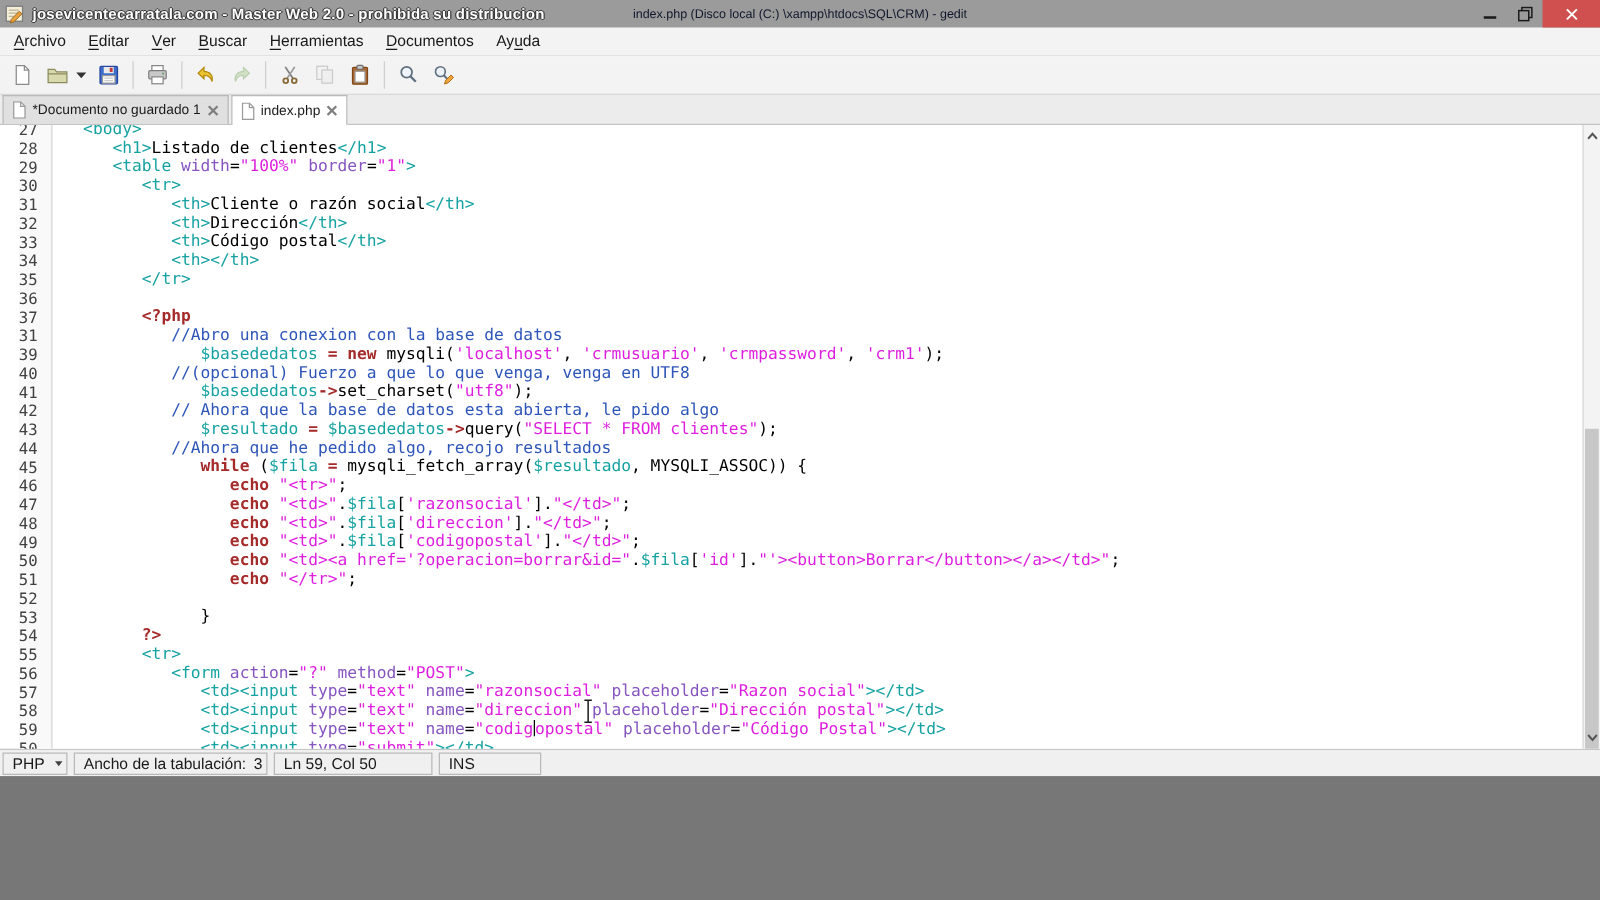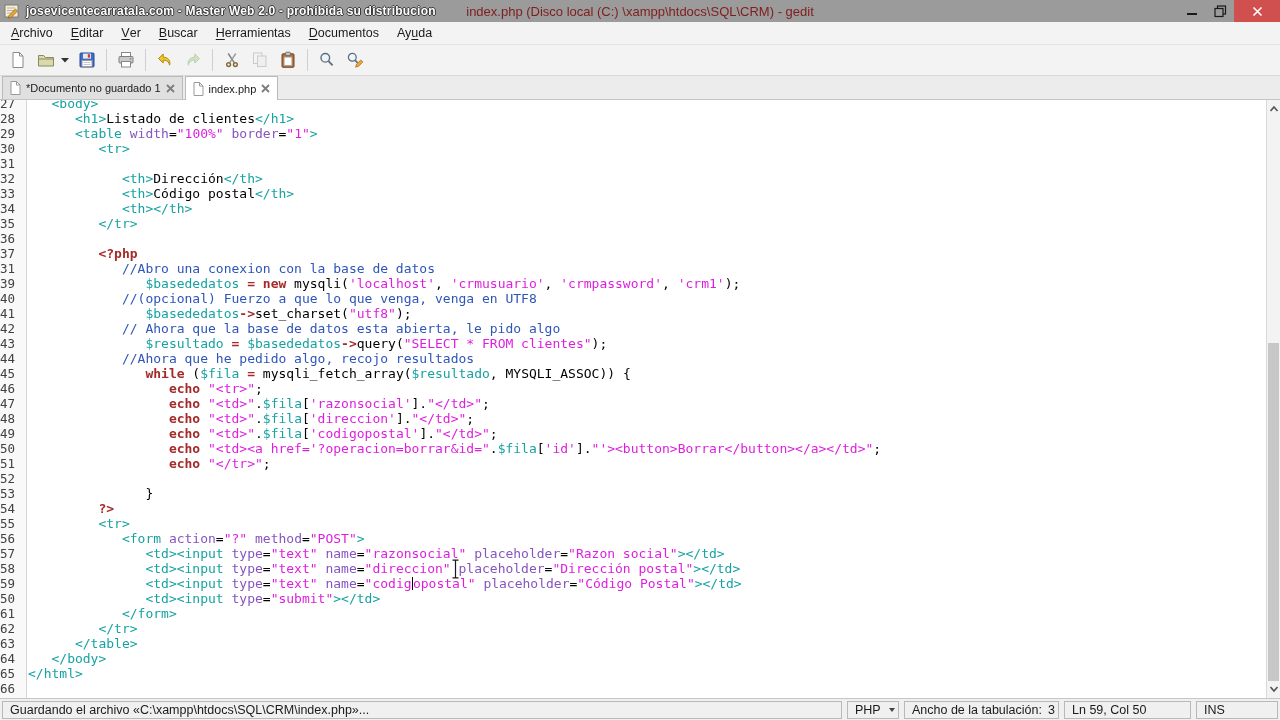--- a/index.html
+++ b/index.html
@@ -1,25 +1,25 @@
 <!DOCTYPE html>
 <html style="--sg-plain: #000000; --sg-tag: #17a2a2; --sg-attr: #8655c0; --sg-str: #de1ede; --sg-kw: #a52a2a; --sg-com: #2e55b8;"><head>
 <meta charset="utf-8">
 <style>
   html,body{margin:0;padding:0;background:#777;}
   *{box-sizing:border-box;}
-  .window{width:1280px;height:720px;display:flex;flex-direction:column;
+  .window{width:1280px;height:621px;display:flex;flex-direction:column;
     font-family:"Liberation Sans",sans-serif;background:#fff;overflow:hidden;position:relative;}
 
   
   .titlebar{height:22px;background:#9b9b9b;display:flex;align-items:center;position:relative;flex:none;}
   .app-icon{width:16px;height:16px;margin:0 6px 0 4px;flex:none;display:flex;}
   .watermark{font-size:12px;font-weight:bold;color:#fff;letter-spacing:.2px;white-space:nowrap;
     text-shadow:-1px 0 #3a3a3a,1px 0 #3a3a3a,0 -1px #3a3a3a,0 1px #3a3a3a;}
-  .wtitle{position:absolute;left:50%;transform:translateX(-50%);font-size:13px;color:#7f1d1d;white-space:nowrap;}
+  .wtitle{position:absolute;left:50%;transform:translateX(-50%);font-size:10px;color:#0f172a;white-space:nowrap;}
   .win-controls{margin-left:auto;display:flex;height:22px;}
   .wbtn{width:28px;height:22px;display:flex;align-items:center;justify-content:center;}
   .wbtn.close{width:46px;background:#d05050;}
   .min-glyph{width:10px;height:2px;background:#1a1a1a;margin-top:6px;}
 
   
   .menubar{height:23px;background:#f3f3f3;border-bottom:1px solid #e2e2e2;display:flex;align-items:stretch;padding-left:2px;flex:none;}
   .menu-item{padding:0 9px;font-size:12.5px;color:#1a1a1a;display:flex;align-items:center;white-space:nowrap;}
   .menu-item u{text-underline-offset:2px;}
 
@@ -32,21 +32,21 @@
   .open-arrow{margin-left:-2px;width:14px;}
 
   
   .tabbar{height:24px;background:#ececec;border-bottom:1px solid #c4c4c4;display:flex;align-items:flex-end;padding-left:2px;flex:none;}
   .tab{height:23px;display:flex;align-items:center;gap:5px;padding:0 7px;font-size:11px;color:#1a1a1a;
     background:#e0e0e0;border:1px solid #b9b9b9;border-bottom:none;margin-right:2px;white-space:nowrap;}
   .tab.active{background:#fff;height:24px;margin-bottom:-1px;}
   .tab-close{display:flex;}
 
   
-  .editor{flex:1;position:relative;background:#fff;overflow:hidden;cursor:text;}
+  .editor{flex:1;position:relative;background:#fff;overflow:hidden;cursor:text;margin-left:15px;}
   .gutter-bg{position:absolute;left:0;top:0;bottom:0;width:27px;background:#f9f9f9;border-right:1px solid #d6d6d6;}
   .lines{position:absolute;left:0;top:-4px;right:14px;}
   .row{display:flex;height:15px;line-height:15px;font-family:"DejaVu Sans Mono",monospace;font-size:13px;white-space:pre;}
   .num{width:21px;flex:none;text-align:right;padding-right:6px;color:#414141;font-size:12.5px;}
   .code{padding-left:7px;}
   .sg-pln{color:var(--sg-plain,#000);}
   .sg-tag,.sg-var{color:var(--sg-tag,#17a2a2);}
   .sg-attr{color:var(--sg-attr,#8655c0);}
   .sg-str{color:var(--sg-str,#de1ede);}
   .sg-kw{color:var(--sg-kw,#a52a2a);font-weight:bold;}
@@ -257,21 +257,21 @@
       </div>
     </div>
 
   <div class="editor">
     <div class="gutter-bg"></div>
     <div class="lines">
         <div class="row"><span class="num">27</span><span class="code"><span class="sg-pln">   </span><span class="sg-tag">&lt;body&gt;</span></span></div>
         <div class="row"><span class="num">28</span><span class="code"><span class="sg-pln">      </span><span class="sg-tag">&lt;h1&gt;</span><span class="sg-pln">Listado de clientes</span><span class="sg-tag">&lt;/h1&gt;</span></span></div>
         <div class="row"><span class="num">29</span><span class="code"><span class="sg-pln">      </span><span class="sg-tag">&lt;table </span><span class="sg-attr">width</span><span class="sg-pln">=</span><span class="sg-str">"100%"</span><span class="sg-pln"> </span><span class="sg-attr">border</span><span class="sg-pln">=</span><span class="sg-str">"1"</span><span class="sg-tag">&gt;</span></span></div>
         <div class="row"><span class="num">30</span><span class="code"><span class="sg-pln">         </span><span class="sg-tag">&lt;tr&gt;</span></span></div>
-        <div class="row"><span class="num">31</span></div>
+        <div class="row"><span class="num">31</span><span class="code"><span class="sg-pln">            </span><span class="sg-tag">&lt;th&gt;</span><span class="sg-pln">Cliente o razón social</span><span class="sg-tag">&lt;/th&gt;</span></span></div>
         <div class="row"><span class="num">32</span><span class="code"><span class="sg-pln">            </span><span class="sg-tag">&lt;th&gt;</span><span class="sg-pln">Dirección</span><span class="sg-tag">&lt;/th&gt;</span></span></div>
         <div class="row"><span class="num">33</span><span class="code"><span class="sg-pln">            </span><span class="sg-tag">&lt;th&gt;</span><span class="sg-pln">Código postal</span><span class="sg-tag">&lt;/th&gt;</span></span></div>
         <div class="row"><span class="num">34</span><span class="code"><span class="sg-pln">            </span><span class="sg-tag">&lt;th&gt;&lt;/th&gt;</span></span></div>
         <div class="row"><span class="num">35</span><span class="code"><span class="sg-pln">         </span><span class="sg-tag">&lt;/tr&gt;</span></span></div>
         <div class="row"><span class="num">36</span><span class="code"></span></div>
         <div class="row"><span class="num">37</span><span class="code"><span class="sg-pln">         </span><span class="sg-kw">&lt;?php</span></span></div>
         <div class="row"><span class="num">31</span><span class="code"><span class="sg-pln">            </span><span class="sg-com">//Abro una conexion con la base de datos</span></span></div>
         <div class="row"><span class="num">39</span><span class="code"><span class="sg-pln">               </span><span class="sg-var">$basededatos</span><span class="sg-pln"> </span><span class="sg-kw">=</span><span class="sg-pln"> </span><span class="sg-kw">new</span><span class="sg-pln"> mysqli(</span><span class="sg-str">'localhost'</span><span class="sg-pln">, </span><span class="sg-str">'crmusuario'</span><span class="sg-pln">, </span><span class="sg-str">'crmpassword'</span><span class="sg-pln">, </span><span class="sg-str">'crm1'</span><span class="sg-pln">);</span></span></div>
         <div class="row"><span class="num">40</span><span class="code"><span class="sg-pln">            </span><span class="sg-com">//(opcional) Fuerzo a que lo que venga, venga en UTF8</span></span></div>
         <div class="row"><span class="num">41</span><span class="code"><span class="sg-pln">               </span><span class="sg-var">$basededatos</span><span class="sg-kw">-&gt;</span><span class="sg-pln">set_charset(</span><span class="sg-str">"utf8"</span><span class="sg-pln">);</span></span></div>
@@ -315,21 +315,20 @@
       <div class="scroll-thumb"></div>
       <div class="scroll-down">
         <svg width="10" height="8" viewBox="0 0 10 8">
             <path d="M1.5 2 L5 6 L8.5 2" stroke="#555" stroke-width="1.6" fill="none"></path>
           </svg>
       </div>
     </div>
   </div>
 
   <div class="statusbar">
-    <div class="cell msg">Guardando el archivo «C:\xampp\htdocs\SQL\CRM\index.php»...</div>
     <div class="cell dd w-php">
       <span>PHP</span>
       <span class="dd-arrow"></span>
     </div>
     <div class="cell dd w-tab">
       <span><span>Ancho de la tabulación:</span><span class="tabw-val">3</span></span>
 
     </div>
     <div class="cell w-pos">Ln 59, Col 50</div>
     <div class="cell w-ins">INS</div>

